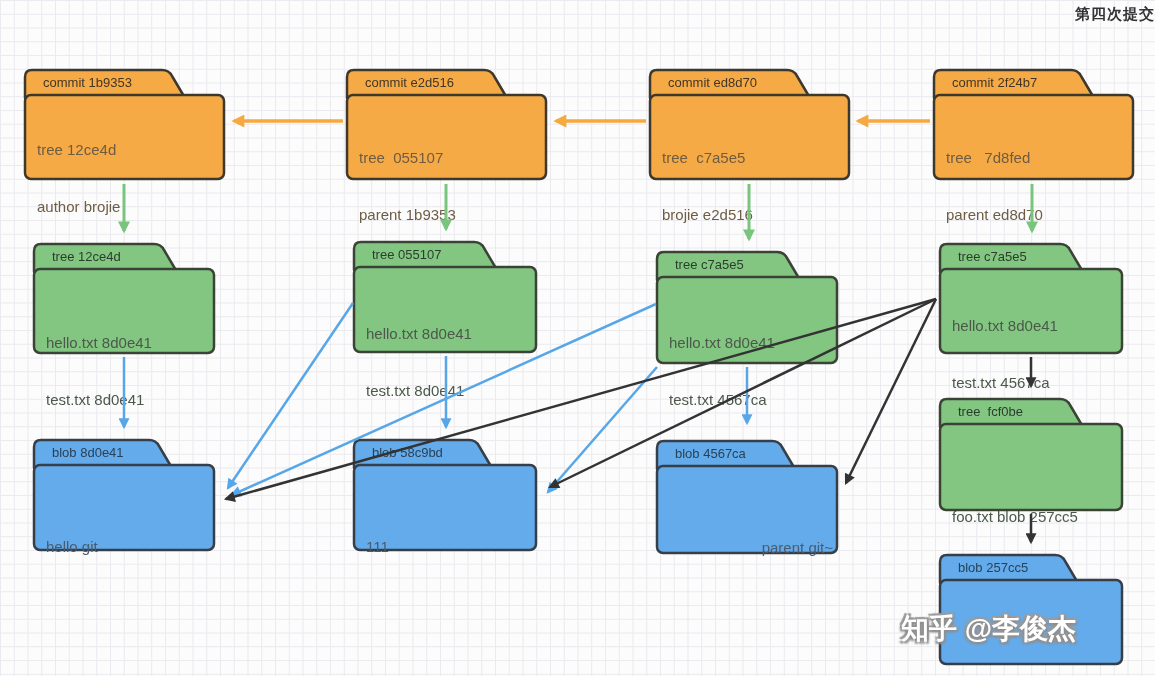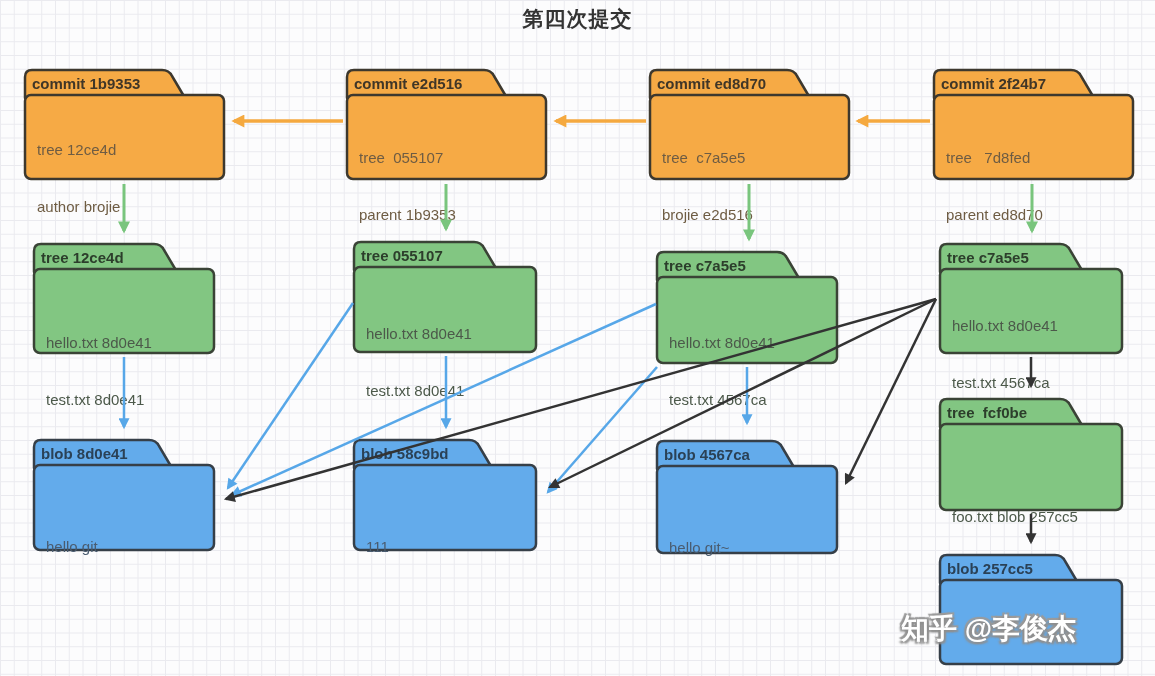--- a/index.html
+++ b/index.html
@@ -11,28 +11,28 @@
   #canvas{
     position:relative;width:1155px;height:676px;
     background-color:#fcfcfd;
     background-image:
       linear-gradient(#eaeaef 1px, transparent 1px),
       linear-gradient(90deg, #eaeaef 1px, transparent 1px);
     background-size:13.75px 13.75px;
   }
   .diagram-title{
     position:absolute;left:0;top:5px;width:100%;
-    text-align:center;font-size:21px;font-weight:bold;color:#333;
+    text-align:right;font-size:15px;font-weight:bold;color:#333;
     letter-spacing:1px;z-index:3;
   }
   .node{position:absolute;z-index:2;}
   .node svg.shape{position:absolute;left:0;top:0;overflow:visible;}
   .node .tab-label{
-    position:absolute;left:9px;top:9px;
-    font-size:15px;font-weight:bold;white-space:pre;
+    position:absolute;left:20px;top:9px;
+    font-size:13px;font-weight:normal;white-space:pre;
   }
   .node .body-lines{
     position:absolute;left:14px;right:6px;
     font-size:15px;line-height:19px;white-space:pre;
   }
   .node .tag{font-weight:bold;color:#ffffff;}
   .commit .tab-label{color:#403627;}
   .commit .body-lines{color:#6e5c43;}
   .tree .tab-label{color:#2c3e2b;}
   .tree .body-lines{color:#4c594a;}
@@ -190,28 +190,28 @@
     <svg class="shape" width="186" height="116">
       <path d="M2 32 V11 Q2 4 9 4 H117 Q124 4 127 10 L140 32 Z" fill="#63abeb" stroke="#363f48" stroke-width="2.5" stroke-linejoin="round"></path>
       <rect x="2" y="29" width="182" height="85" rx="6" fill="#63abeb" stroke="#363f48" stroke-width="2.5"></rect>
     </svg>
     <div class="tab-label">blob 58c9bd</div>
     <div class="body-lines" style="top:63px;">
       <div>111</div>
     </div>
   </div>
 
-  <div class="node blob" style="left:655px;top:437px;width:184px;height:118px;">
+  <div class="node blob" style="left:655px;top:437px;width:184px;height:118px;text-align:right;">
     <svg class="shape" width="184" height="118">
       <path d="M2 32 V11 Q2 4 9 4 H117 Q124 4 127 10 L140 32 Z" fill="#63abeb" stroke="#363f48" stroke-width="2.5" stroke-linejoin="round"></path>
       <rect x="2" y="29" width="180" height="87" rx="6" fill="#63abeb" stroke="#363f48" stroke-width="2.5"></rect>
     </svg>
     <div class="tab-label">blob 4567ca</div>
     <div class="body-lines" style="top:63px;">
-      <div>hello git~</div>
+      <div>parent git~</div>
     </div>
   </div>
 
   <div class="node blob" style="left:938px;top:551px;width:186px;height:115px;padding-left:44px;">
     <svg class="shape" width="186" height="115">
       <path d="M2 32 V11 Q2 4 9 4 H117 Q124 4 127 10 L140 32 Z" fill="#63abeb" stroke="#363f48" stroke-width="2.5" stroke-linejoin="round"></path>
       <rect x="2" y="29" width="182" height="84" rx="6" fill="#63abeb" stroke="#363f48" stroke-width="2.5"></rect>
     </svg>
     <div class="tab-label">blob 257cc5</div>
   </div>

